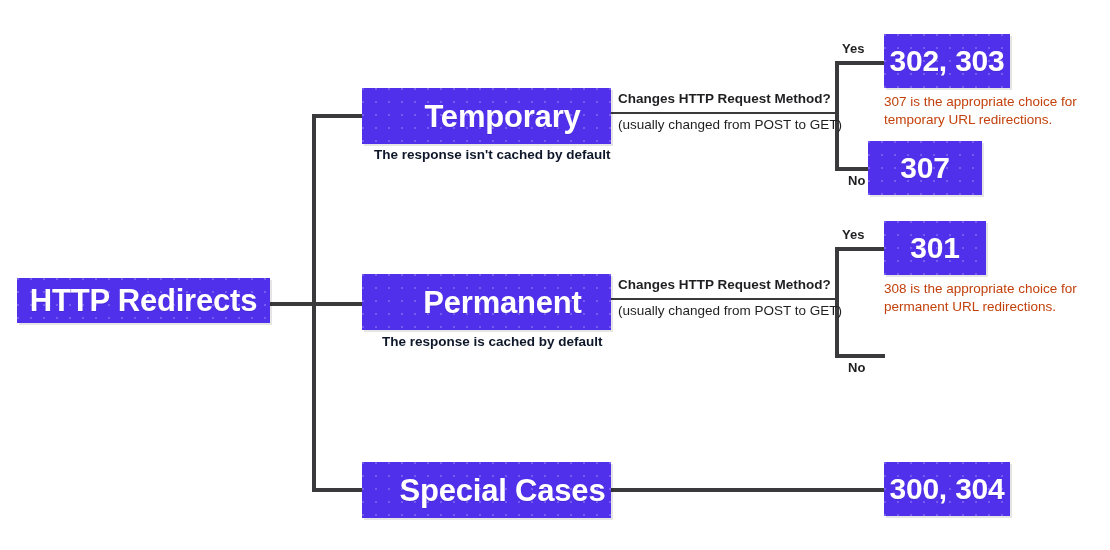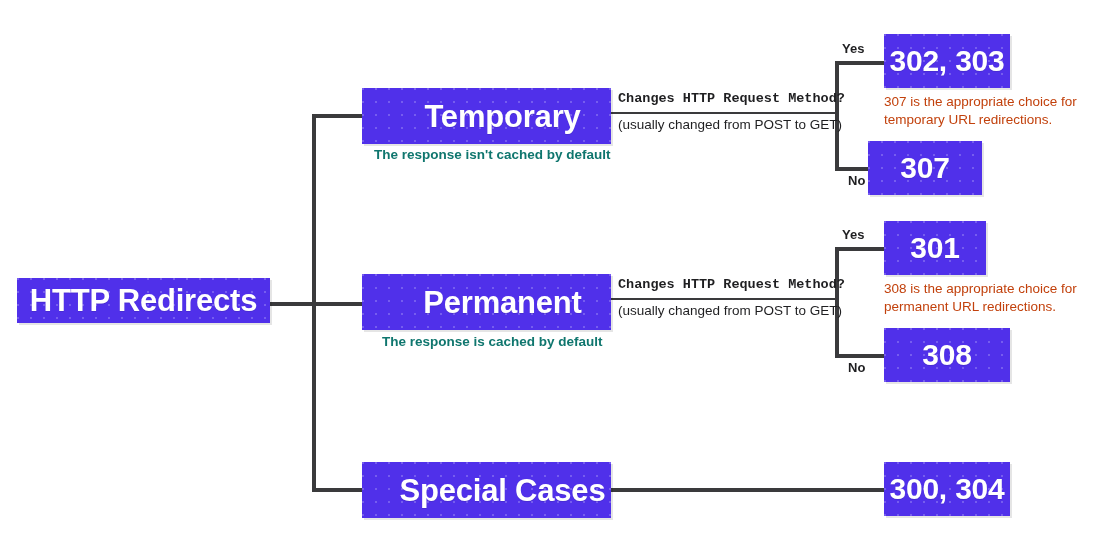--- a/index.html
+++ b/index.html
@@ -52,32 +52,31 @@
     z-index: 1;
   }
   .line.h { height: 4px; }
   .line.v { width: 4px; }
 
   
   .caption {
     position: absolute;
     font-size: 13.5px;
     font-weight: bold;
-    color: #0f766e;
+    color: #0f172a;
     white-space: nowrap;
     z-index: 2;
   }
   .qtext {
     position: absolute;
     font-size: 13.5px;
     font-weight: bold;
     color: #1f1f21;
     white-space: nowrap;
     z-index: 2;
-    font-family: Liberation Mono, monospace;
   }
   .qsub {
     position: absolute;
     font-size: 13.5px;
     font-weight: normal;
     color: #1f1f21;
     white-space: nowrap;
     z-index: 2;
   }
   .ynlabel {
@@ -168,23 +167,20 @@
   <div class="ynlabel" style="left:842px; top:227px;">Yes</div>
   <div class="ynlabel" style="left:848px; top:360px;">No</div>
 
   <div class="box box-code shadowed" style="left:884px; top:221px; width:102px; height:54px;">
     <span>301</span>
   </div>
 
   <div class="note" style="left:884px; top:280px; width:205px;">308 is the appropriate choice for
 permanent URL redirections.</div>
 
-  <div class="box box-code shadowed" style="left:884px; top:328px; width:126px; height:54px;">
-    <span>308</span>
-  </div>
 
   <div class="box box-branch shadowed" style="left:362px; top:462px; width:249px; height:56px;">
     <span>Special Cases</span>
   </div>
 
   <div class="line h" style="left:611px; top:488px; width:275px;"></div>
 
   <div class="box box-code shadowed" style="left:884px; top:462px; width:126px; height:54px;">
     <span>300, 304</span>
   </div>

